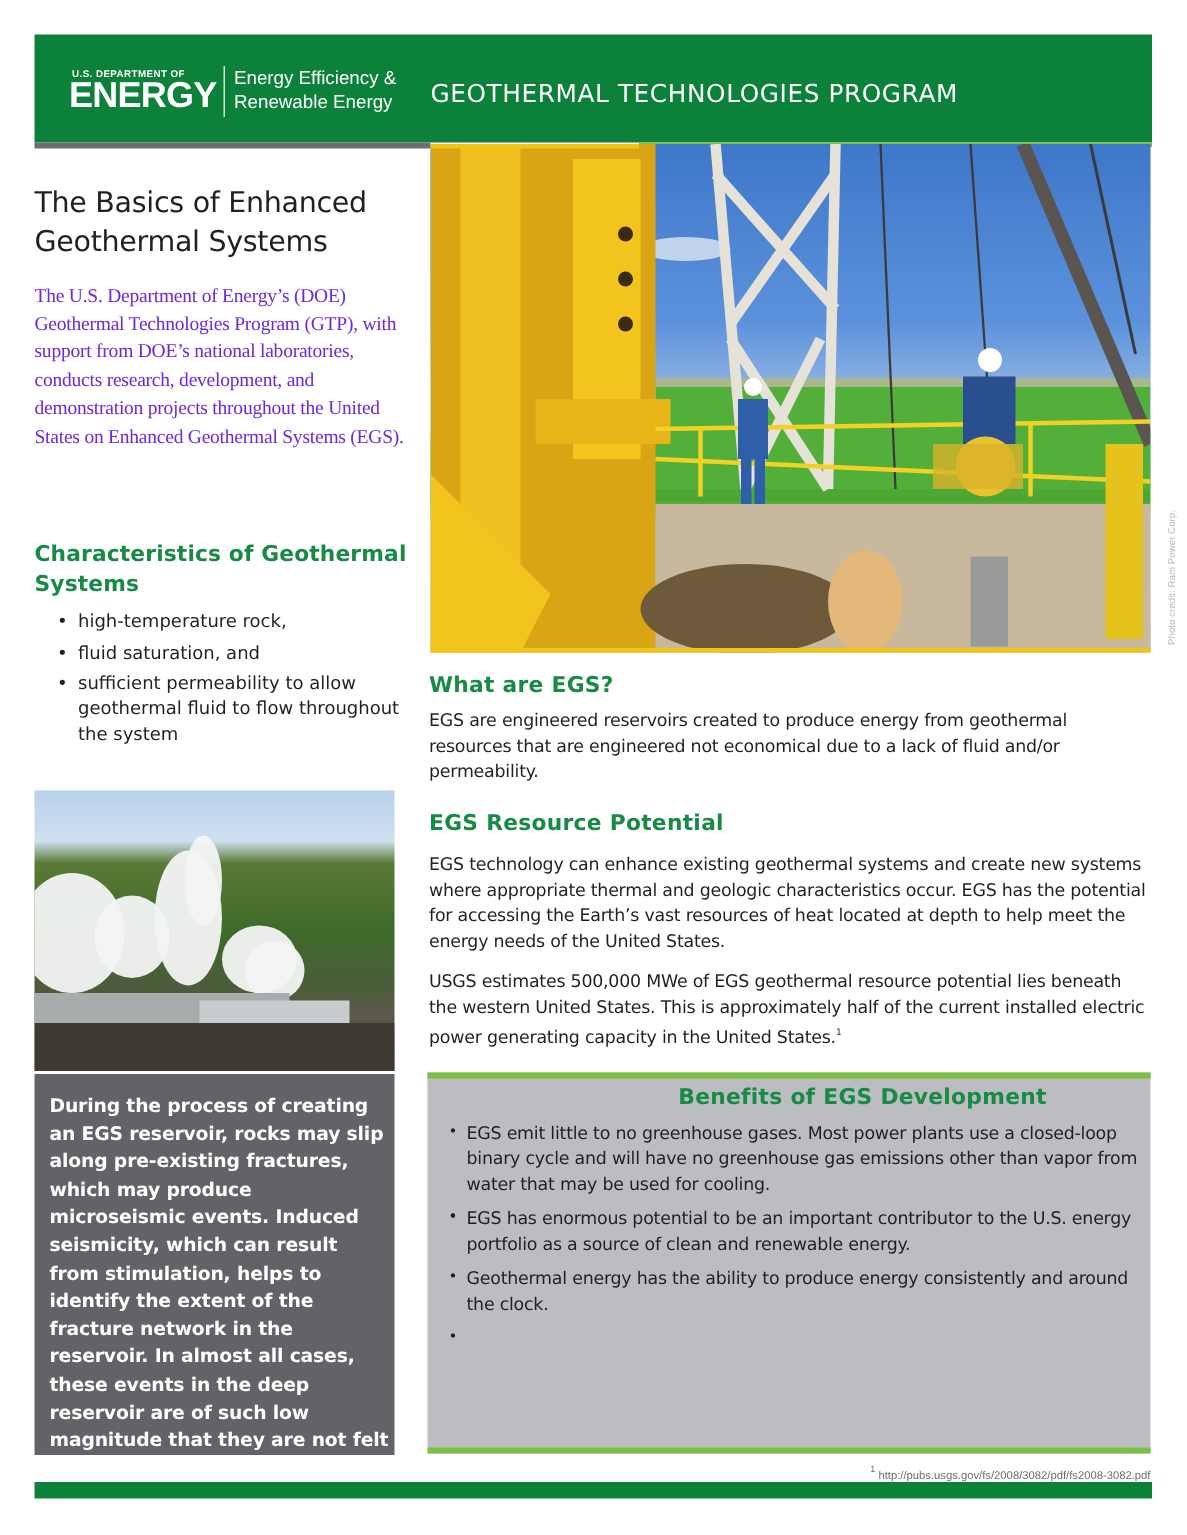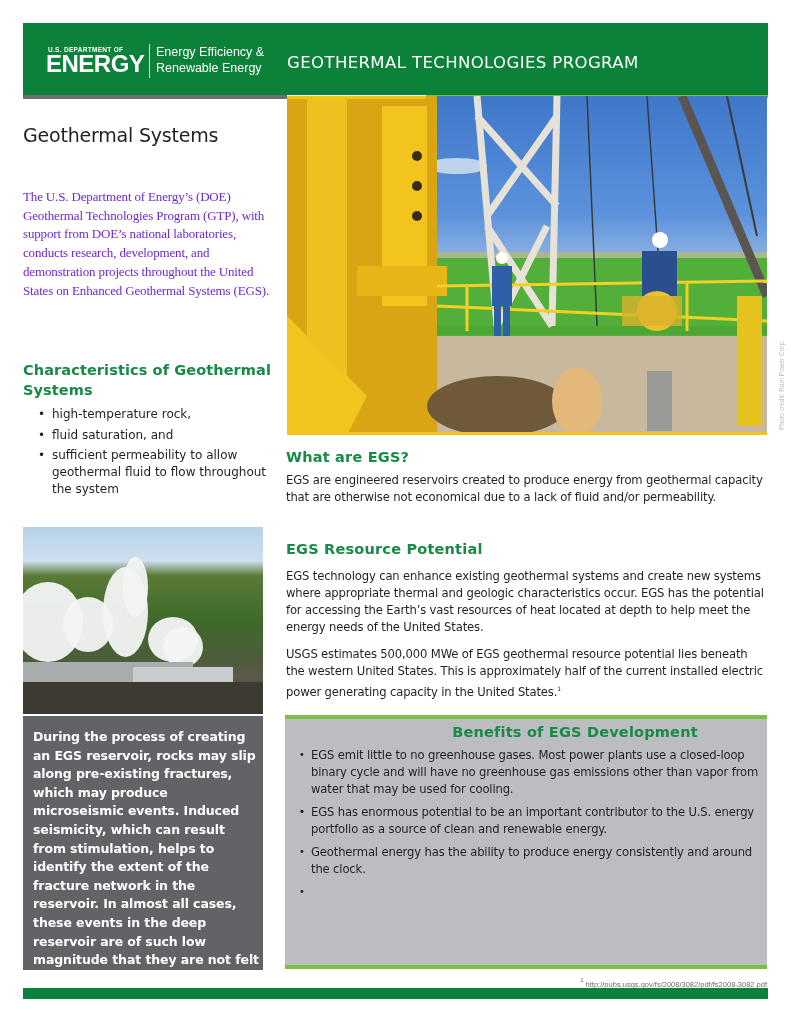--- a/index.html
+++ b/index.html
@@ -134,20 +134,21 @@
     <rect x="360" y="275" width="25" height="60" fill="#9a9a98"></rect>
 
     <rect x="450" y="200" width="25" height="130" fill="#e6c21d"></rect>
   </svg>
 </div>
 <div class="abs hero-topbar"></div>
 <div class="abs hero-bottombar"></div>
 <div class="abs photo-credit">Photo credit: Ram Power Corp.</div>
 
 <div class="abs title">
+  <div>The Basics of Enhanced</div>
   <div>Geothermal Systems</div>
 </div>
 <div class="abs intro">The U.S. Department of Energy’s (DOE) Geothermal Technologies Program (GTP), with support from DOE’s national laboratories, conducts research, development, and demonstration projects throughout the United States on Enhanced Geothermal Systems (EGS).</div>
 
 <div class="abs char-head">Characteristics of Geothermal Systems</div>
 <ul class="abs char-list">
   <li><span class="b">•</span><span>high-temperature rock,</span></li>
   <li><span class="b">•</span><span>fluid saturation, and</span></li>
   <li><span class="b">•</span><span>sufficient permeability to allow geothermal fluid to flow throughout the system</span></li>
 </ul>
@@ -161,21 +162,21 @@
   <div class="steam-cloud" style="left:140px; top:100px; width:40px; height:40px;"></div>
   <div style="position:absolute; left:0; top:135px; width:170px; height:20px; background:#a9acad;"></div>
   <div style="position:absolute; left:110px; top:140px; width:100px; height:20px; background:#c9ccce;"></div>
   <div style="position:absolute; left:0; top:155px; width:240px; height:32px; background:#3d3a31;"></div>
 </div>
 
 <div class="abs callout"></div>
 <div class="abs callout-text">During the process of creating an EGS reservoir, rocks may slip along pre-existing fractures, which may produce microseismic events. Induced seismicity, which can result from stimulation, helps to identify the extent of the fracture network in the reservoir. In almost all cases, these events in the deep reservoir are of such low magnitude that they are not felt at the surface.</div>
 
 <div class="abs h2 what-head">What are EGS?</div>
-<div class="abs body-p what-p">EGS are engineered reservoirs created to produce energy from geothermal capacity that are otherwise not economical due to a lack of fluid and/or permeability.</div>
+<div class="abs body-p what-p">EGS are engineered reservoirs created to produce energy from geothermal resources that are engineered not economical due to a lack of fluid and/or permeability.</div>
 
 <div class="abs h2 res-head">EGS Resource Potential</div>
 <div class="abs body-p res-p1">EGS technology can enhance existing geothermal systems and create new systems where appropriate thermal and geologic characteristics occur. EGS has the potential for accessing the Earth’s vast resources of heat located at depth to help meet the energy needs of the United States.</div>
 <div class="abs body-p res-p2"><span>USGS estimates 500,000 MWe of EGS geothermal resource potential lies beneath the western United States. This is approximately half of the current installed electric power generating capacity in the United States.</span><sup>1</sup></div>
 
 <div class="abs benefits"></div>
 <div class="abs benefits-topbar"></div>
 <div class="abs benefits-botbar"></div>
 <div class="abs benefits-head">Benefits of EGS Development</div>
 <ul class="abs benefits-list">

